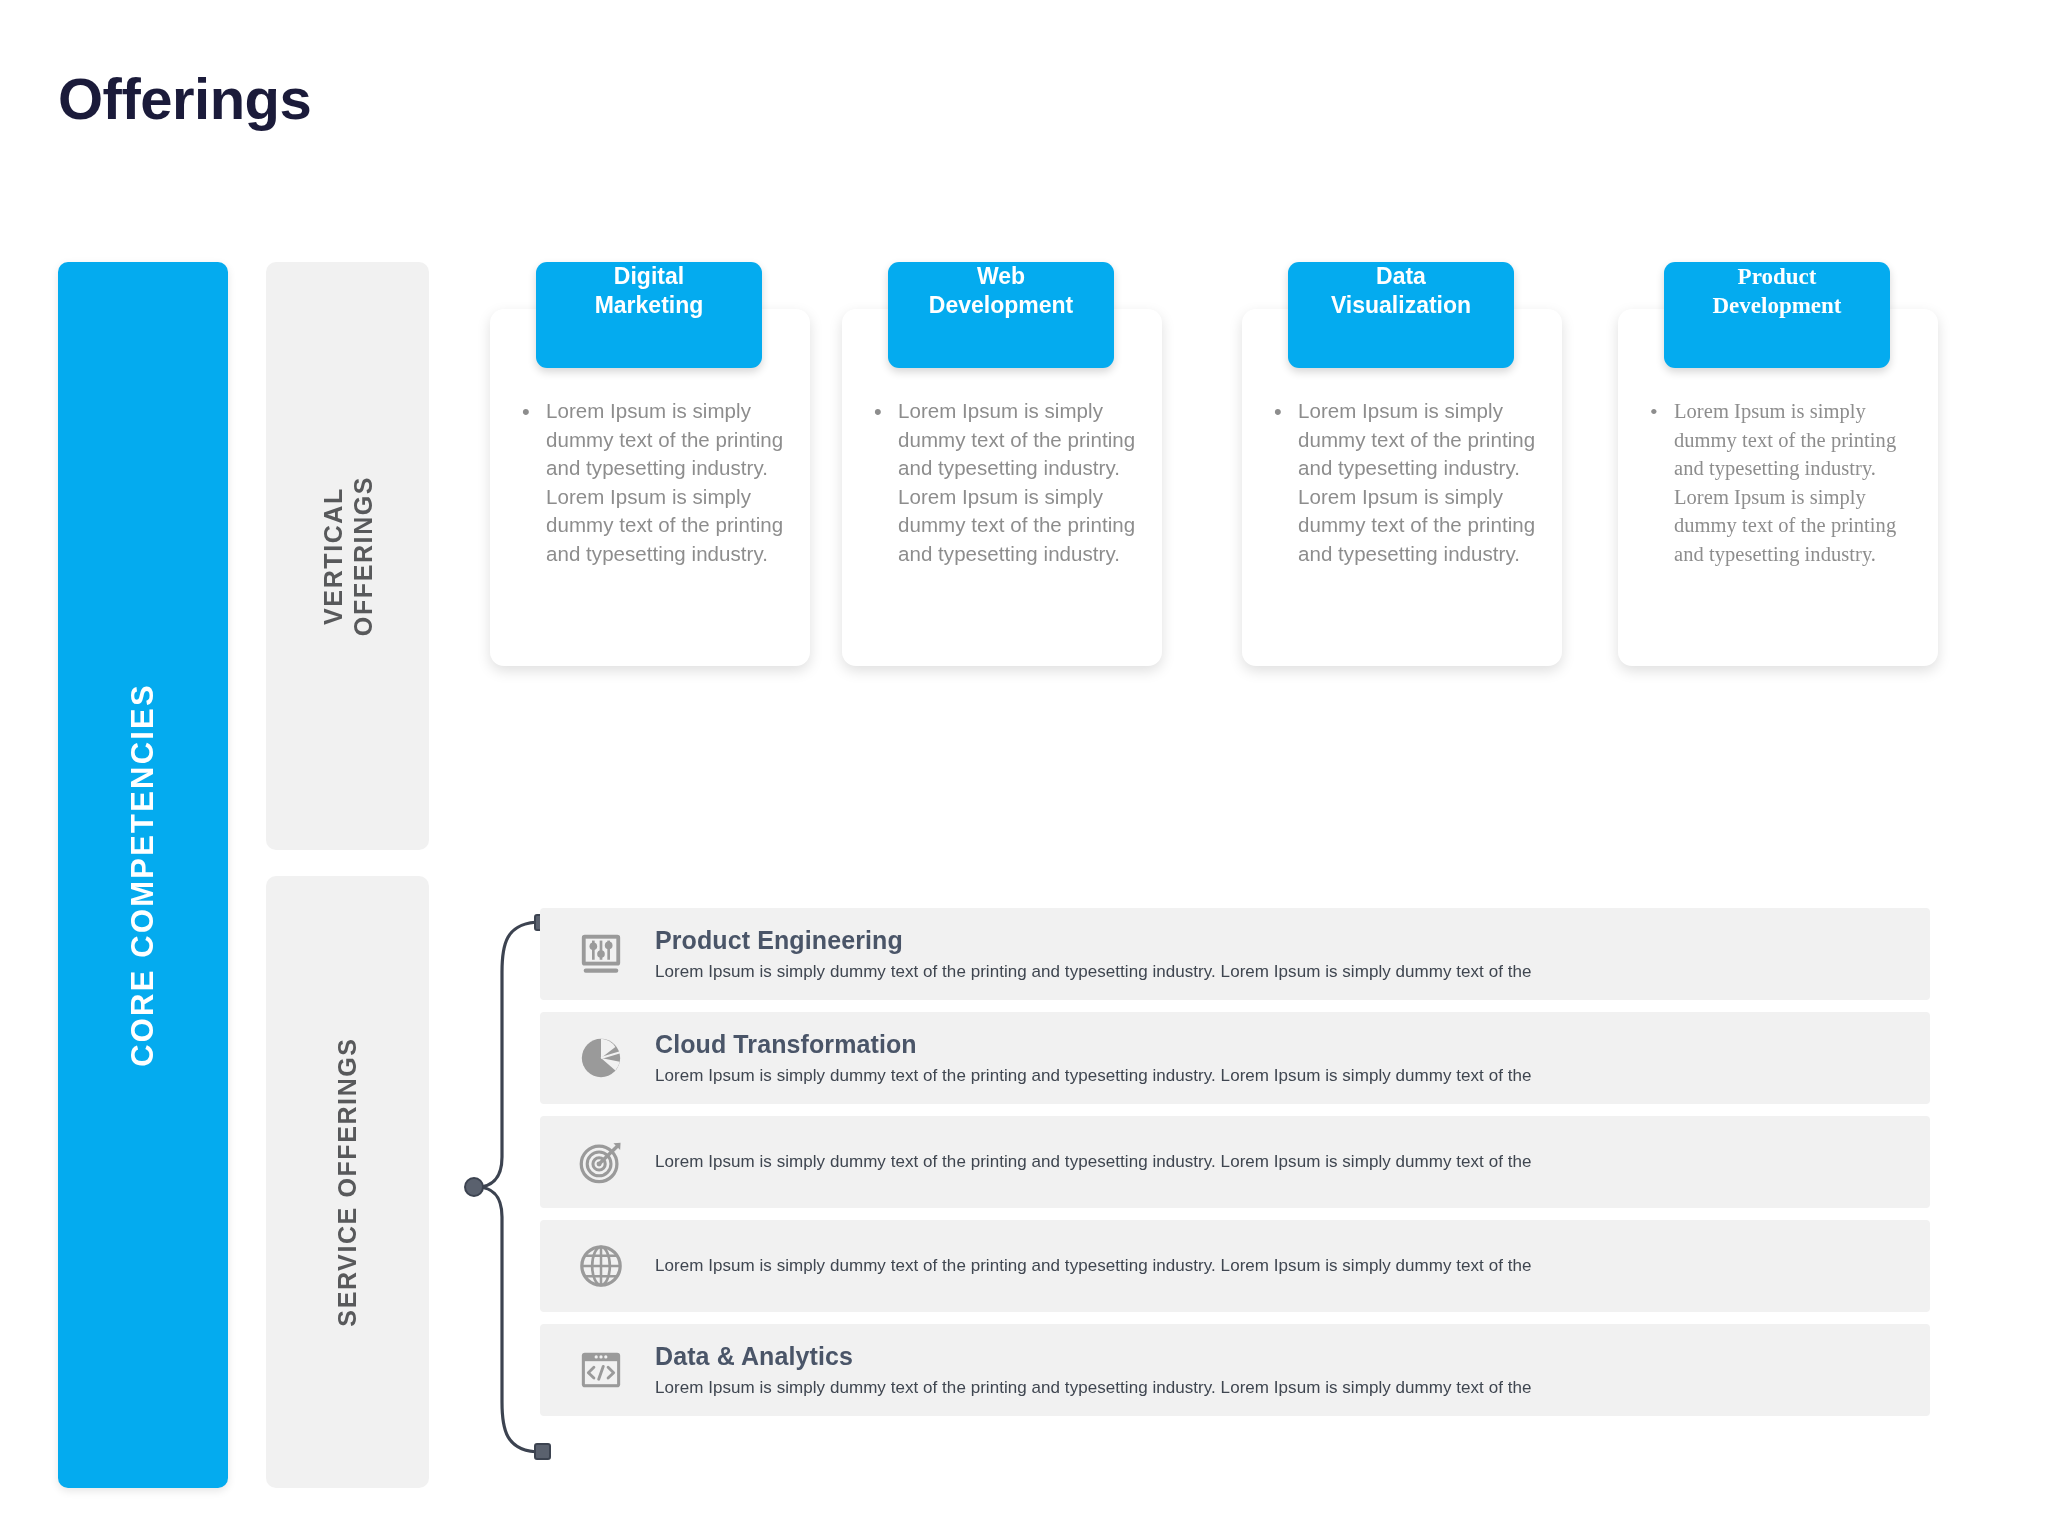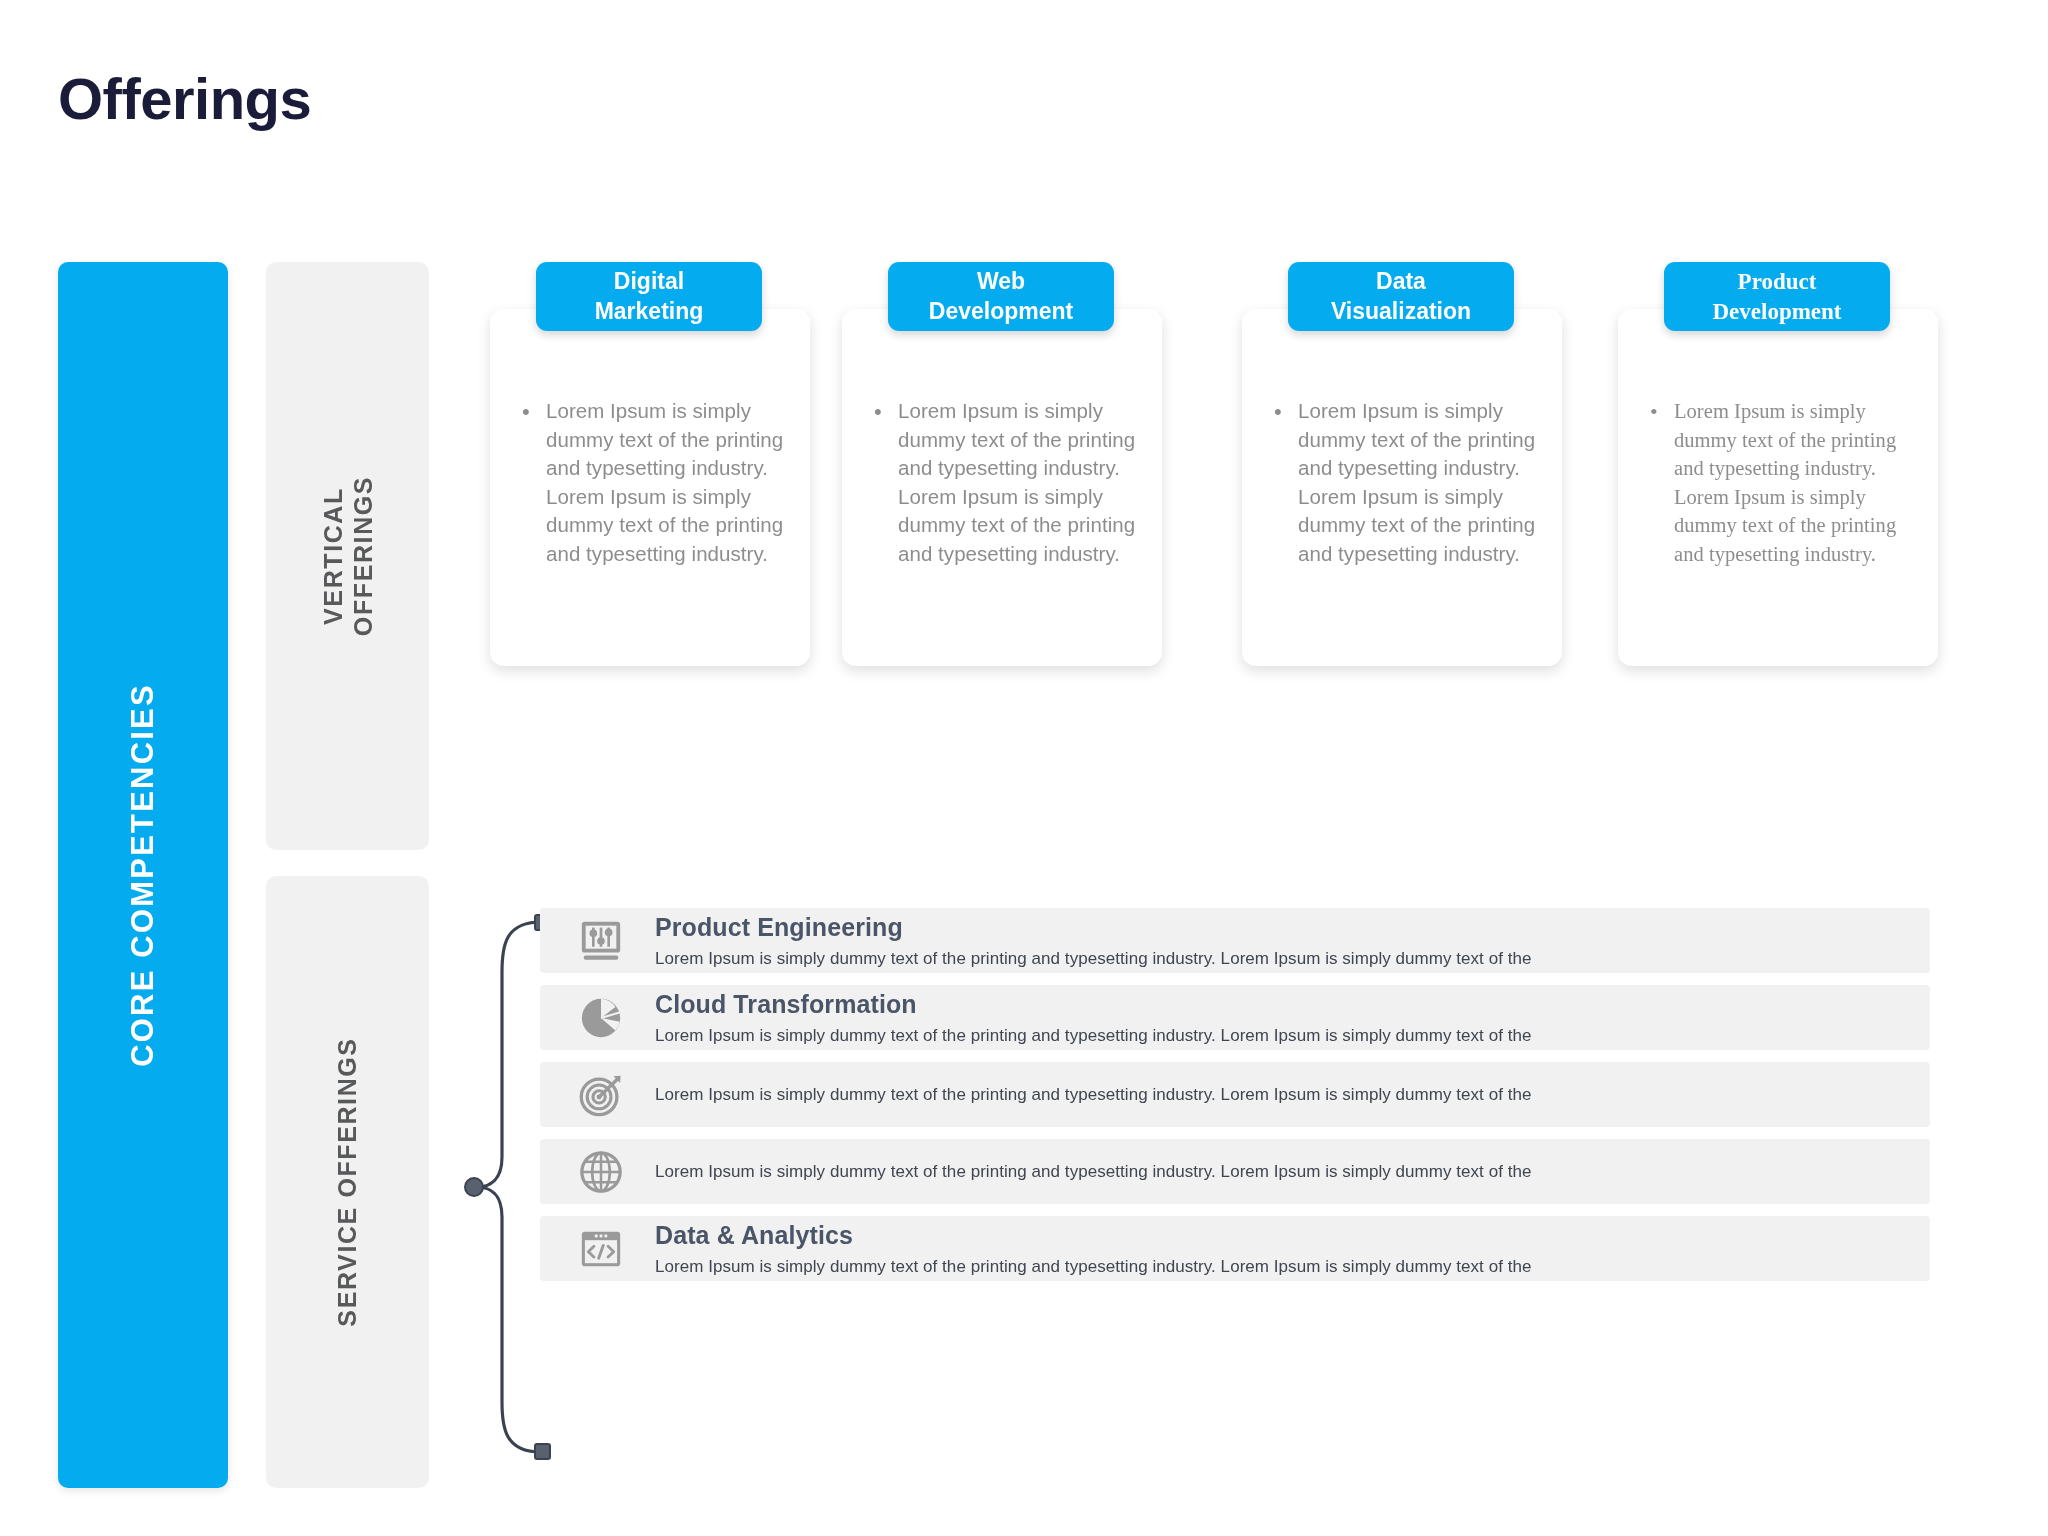--- a/index.html
+++ b/index.html
@@ -103,29 +103,29 @@
   .v-card:nth-of-type(1) { left: 0px; }
   .v-card:nth-of-type(2) { left: 352px; }
   .v-card:nth-of-type(3) { left: 752px; }
   .v-card:nth-of-type(4) { left: 1128px; font-family: Liberation Serif, serif; }
 
   .v-badge {
     position: absolute;
     top: -47px;
     left: 46px;
     width: 226px;
-    height: 69px;
+    height: 106px;
     background: #04abef;
     border-radius: 11px;
     color: #ffffff;
     font-size: 23px;
     font-weight: bold;
     line-height: 1.27;
     display: flex;
-    align-items: center;
+    align-items: flex-start;
     justify-content: center;
     text-align: center;
     box-shadow: 0 4px 9px rgba(0,0,0,0.16);
   }
   .v-body {
     position: absolute;
     top: 88px;
     left: 32px;
     right: 18px;
     display: flex;
@@ -156,21 +156,21 @@
 
   
   .svc-list {
     position: absolute;
     left: 540px;
     top: 908px;
     width: 1390px;
   }
   .svc-row {
     position: relative;
-    height: 65px;
+    height: 92px;
     background: #f1f1f1;
     border-radius: 4px;
     margin-bottom: 12px;
     display: flex;
     align-items: center;
   }
   .svc-icon {
     flex: 0 0 56px;
     width: 56px;
     height: 56px;

